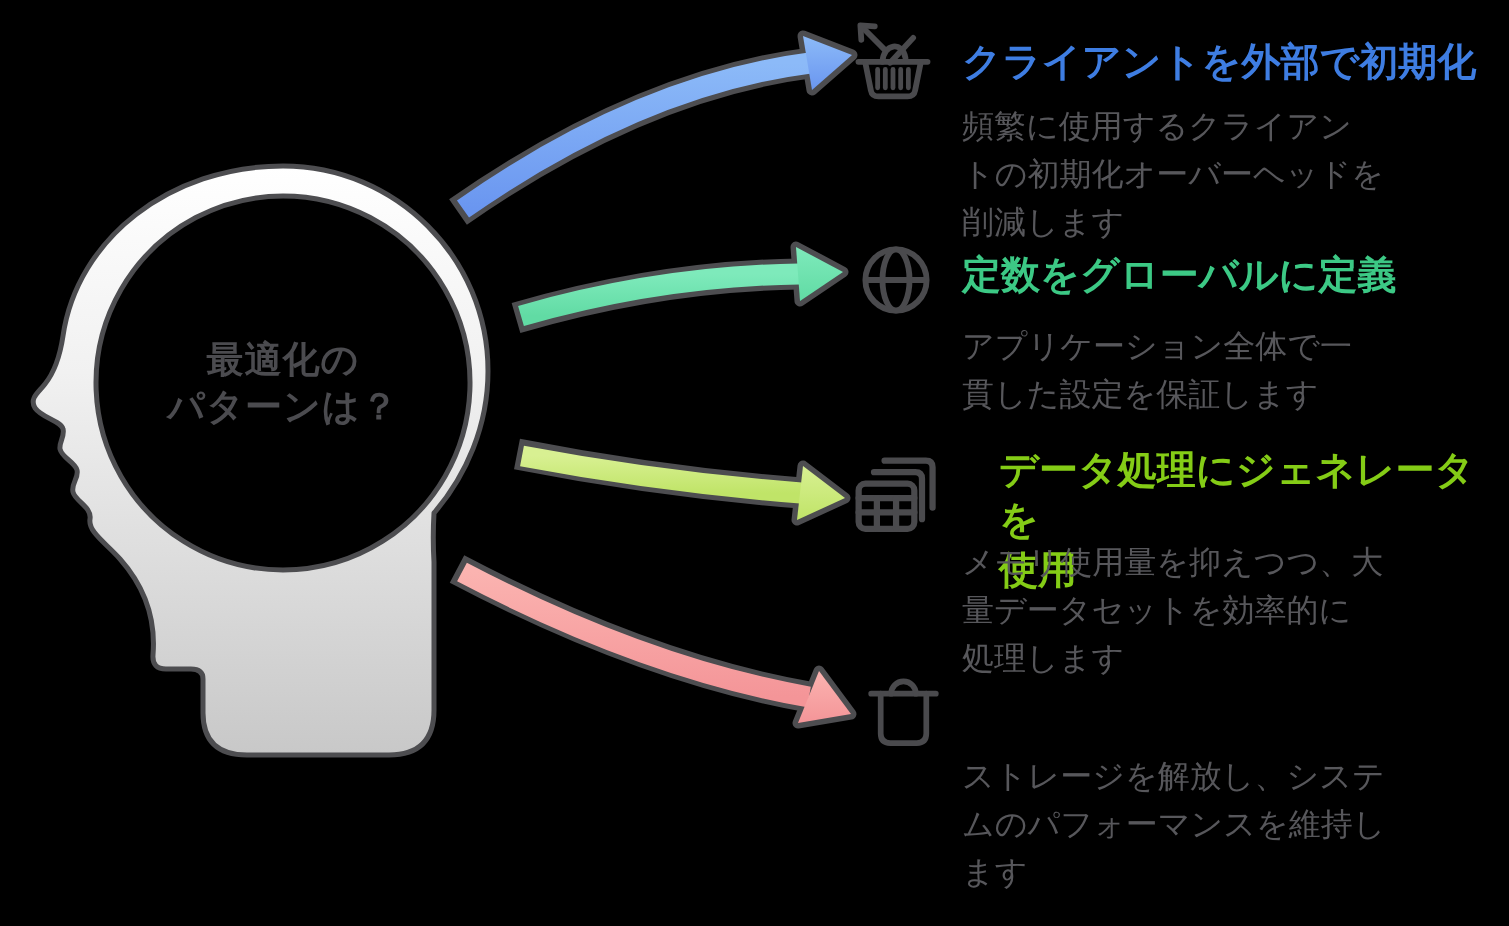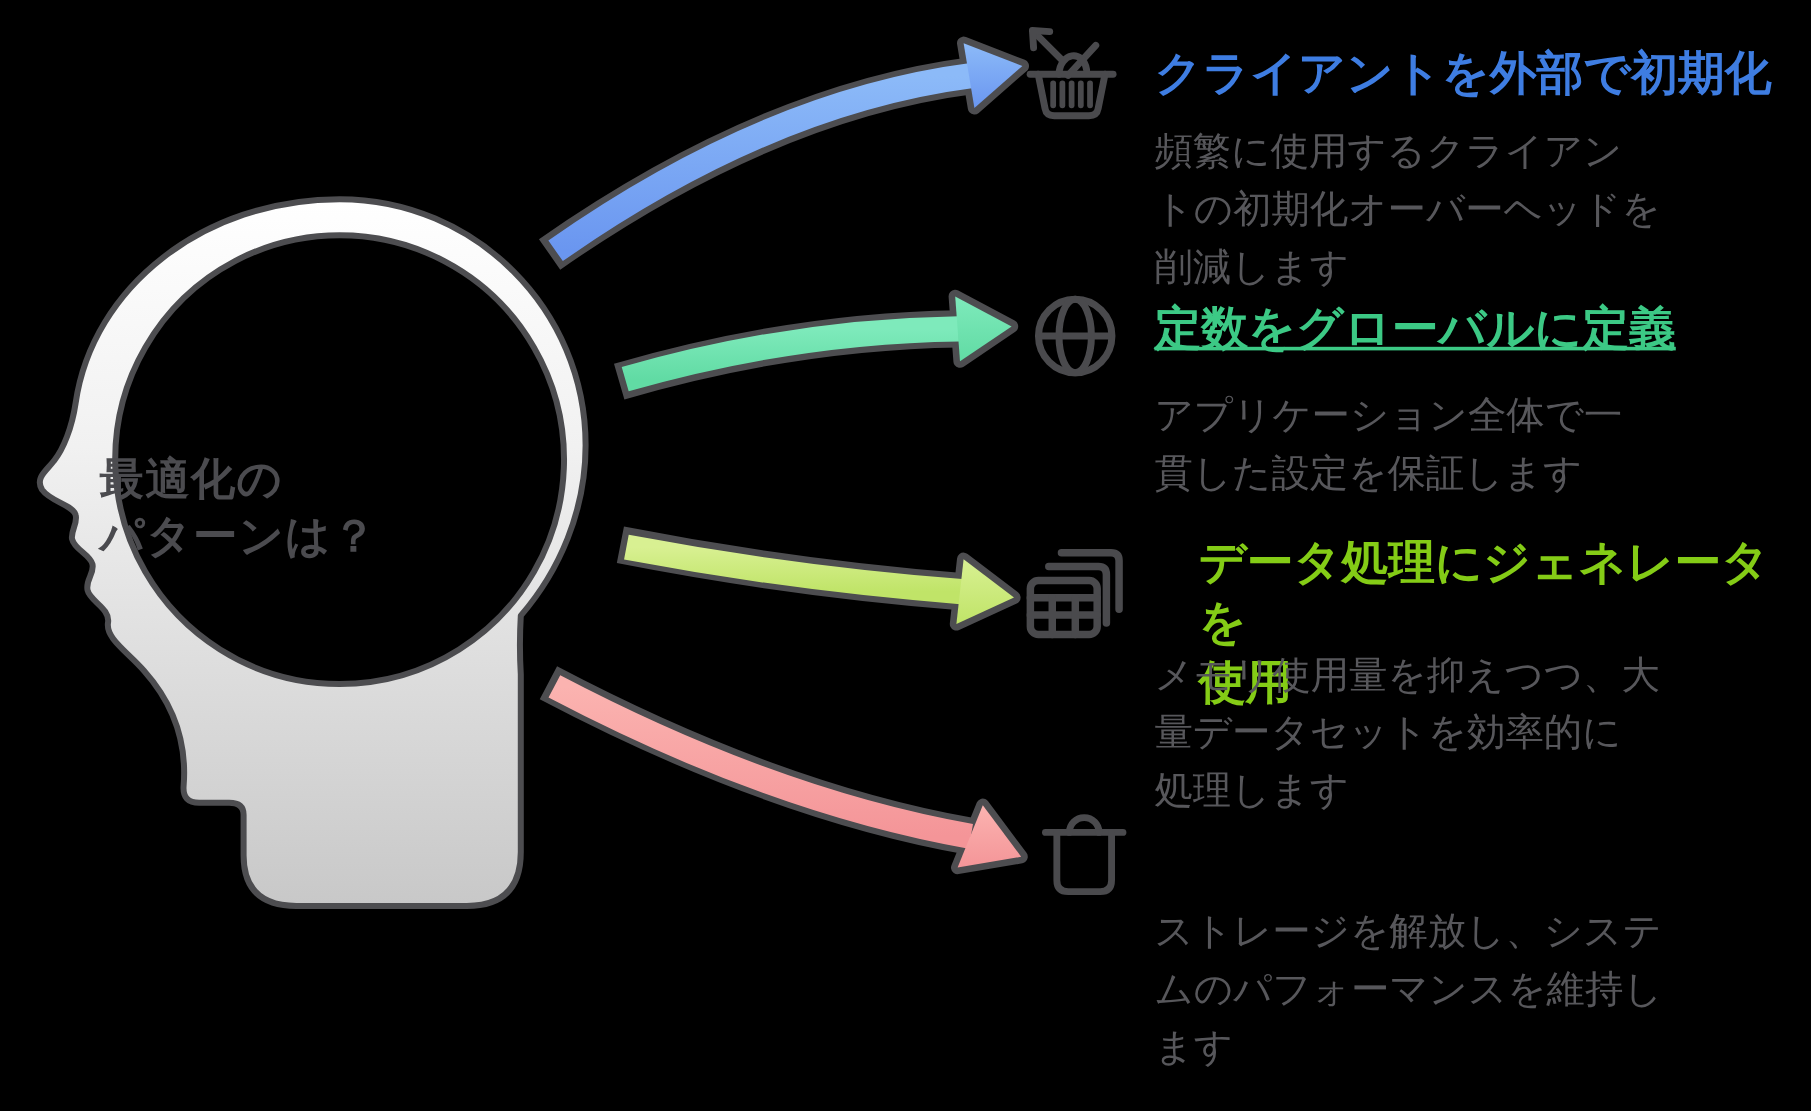--- a/index.html
+++ b/index.html
@@ -1,28 +1,28 @@
 <!DOCTYPE html>
 <html><head>
 <meta charset="utf-8">
 <style>
   html,body{margin:0;padding:0;background:#000;}
   .canvas{position:relative;width:1509px;height:926px;background:#000;overflow:hidden;
           font-family:"DejaVu Sans","Liberation Sans",sans-serif;}
   svg.scene{position:absolute;left:0;top:0;}
-  .head-question{position:absolute;left:83px;top:336px;width:400px;
+  .head-question{position:absolute;left:83px;top:336px;width:400px;text-align:center;
                  font-size:37px;font-weight:bold;color:#4b4b4f;line-height:1.28;
-                 white-space:pre-line;letter-spacing:1px;margin-top:40px;}
+                 white-space:pre-line;letter-spacing:1px;}
   .section{position:absolute;inset:0;pointer-events:none;}
   .icon{position:absolute;}
   .title{position:absolute;left:962px;font-size:39px;font-weight:bold;line-height:1.28;
          white-space:pre-line;letter-spacing:0;}
   .body{position:absolute;left:962px;width:560px;font-size:32px;color:#57575b;
         line-height:1.5;white-space:pre-line;}
-  .t-blue{color:#3e7de2;} .t-green{color:#3cc985;text-decoration:underline;} .t-lime{color:#84cc16;margin-left:37px;} .t-red{color:#e85c5c;}
+  .t-blue{color:#3e7de2;} .t-green{color:#3cc985;} .t-lime{color:#84cc16;margin-left:37px;} .t-red{color:#e85c5c;}
 </style>
 </head>
 <body>
 
 <div class="canvas">
 
   <svg class="scene" width="1509" height="926" viewBox="0 0 1509 926">
     <defs>
       <linearGradient id="gHead" x1="0" y1="0" x2="0" y2="1">
         <stop offset="0" stop-color="#ffffff"></stop>

